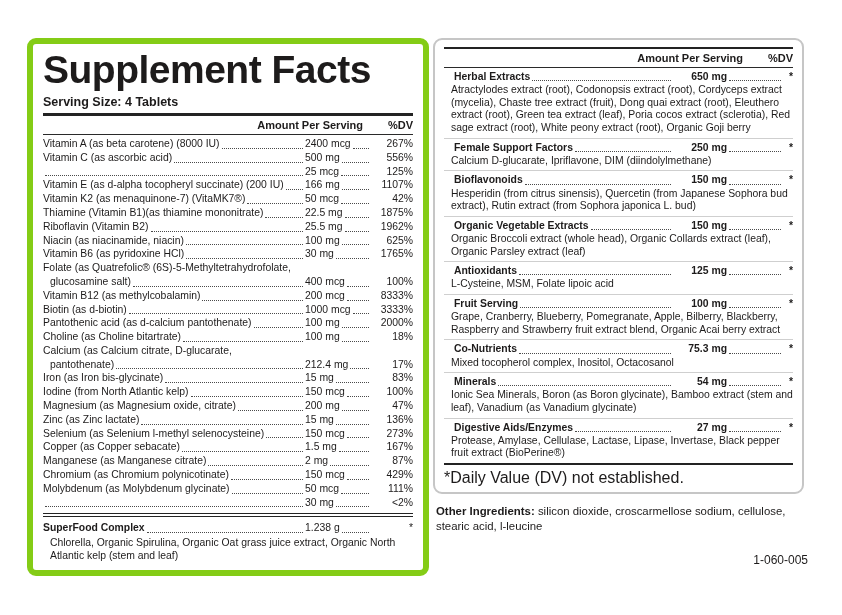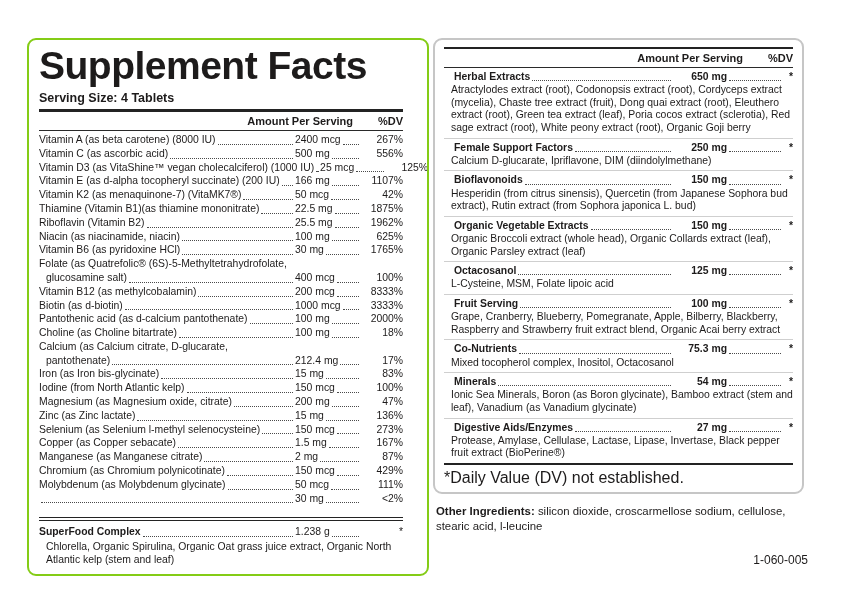--- a/index.html
+++ b/index.html
@@ -1,22 +1,22 @@
 <!DOCTYPE html>
 <html><head>
 <meta charset="utf-8">
 <style>
   html,body{margin:0;padding:0;background:#fff;}
   .canvas{position:relative;width:842px;height:615px;background:#ffffff;
           font-family:"Liberation Sans",sans-serif;color:#1d1b1b;overflow:hidden;}
 
   
   .left-panel{position:absolute;left:27px;top:38px;width:402px;height:538px;
-              border:2px solid #84cc16;border-radius:9px;box-sizing:border-box;
-              padding:6px 24px 0 10px;background:#fff;display:flex;flex-direction:column;overflow:hidden;}
+              border:6px solid #84cc16;border-radius:9px;box-sizing:border-box;
+              padding:6px 10px 0 10px;background:#fff;display:flex;flex-direction:column;overflow:hidden;}
   .title{font-size:39px;font-weight:bold;letter-spacing:-0.5px;line-height:1.05;white-space:nowrap;}
   .serving{font-size:12.5px;font-weight:bold;margin-top:4px;}
   .thick-rule{border-top:3px solid #232323;margin-top:4px;}
   .thin-rule{border-top:1.5px solid #2a2a2a;}
   .hdr-row{display:flex;justify-content:flex-end;align-items:flex-start;
            font-weight:bold;font-size:11px;padding:3px 0 3px;}
   .hdr-amount{margin-right:20px;}
   .hdr-dv{width:30px;text-align:right;}
 
   .rows{padding-top:2px;}
@@ -97,21 +97,20 @@
               <span class="amt">500 mg</span>
               <span class="dots2"></span>
             </span>
       <span class="dv">556%</span>
     </div>
   </div>
 
   <div class="nutrient">
 
     <div class="nrow">
-      <span class="name">Vitamin D3 (as VitaShine™ vegan cholecalciferol) (1000 IU)</span>
       <span class="dots"></span>
       <span class="acell">
               <span class="amt">25 mcg</span>
               <span class="dots2"></span>
             </span>
       <span class="dv">125%</span>
     </div>
   </div>
 
   <div class="nutrient">
@@ -465,21 +464,21 @@
       <span class="dots"></span>
       <span class="samt">150 mg</span>
       <span class="sdots2"></span>
       <span class="sdv">*</span>
     </div>
     <div class="ssub">Organic Broccoli extract (whole head), Organic Collards extract (leaf), Organic Parsley extract (leaf)</div>
   </div>
 
   <div class="section">
     <div class="srow">
-      <span class="sname">Octacosanol</span>
+      <span class="sname">Antioxidants</span>
       <span class="dots"></span>
       <span class="samt">125 mg</span>
       <span class="sdots2"></span>
       <span class="sdv">*</span>
     </div>
     <div class="ssub">L-Cysteine, MSM, Folate lipoic acid</div>
   </div>
 
   <div class="section">
     <div class="srow">

